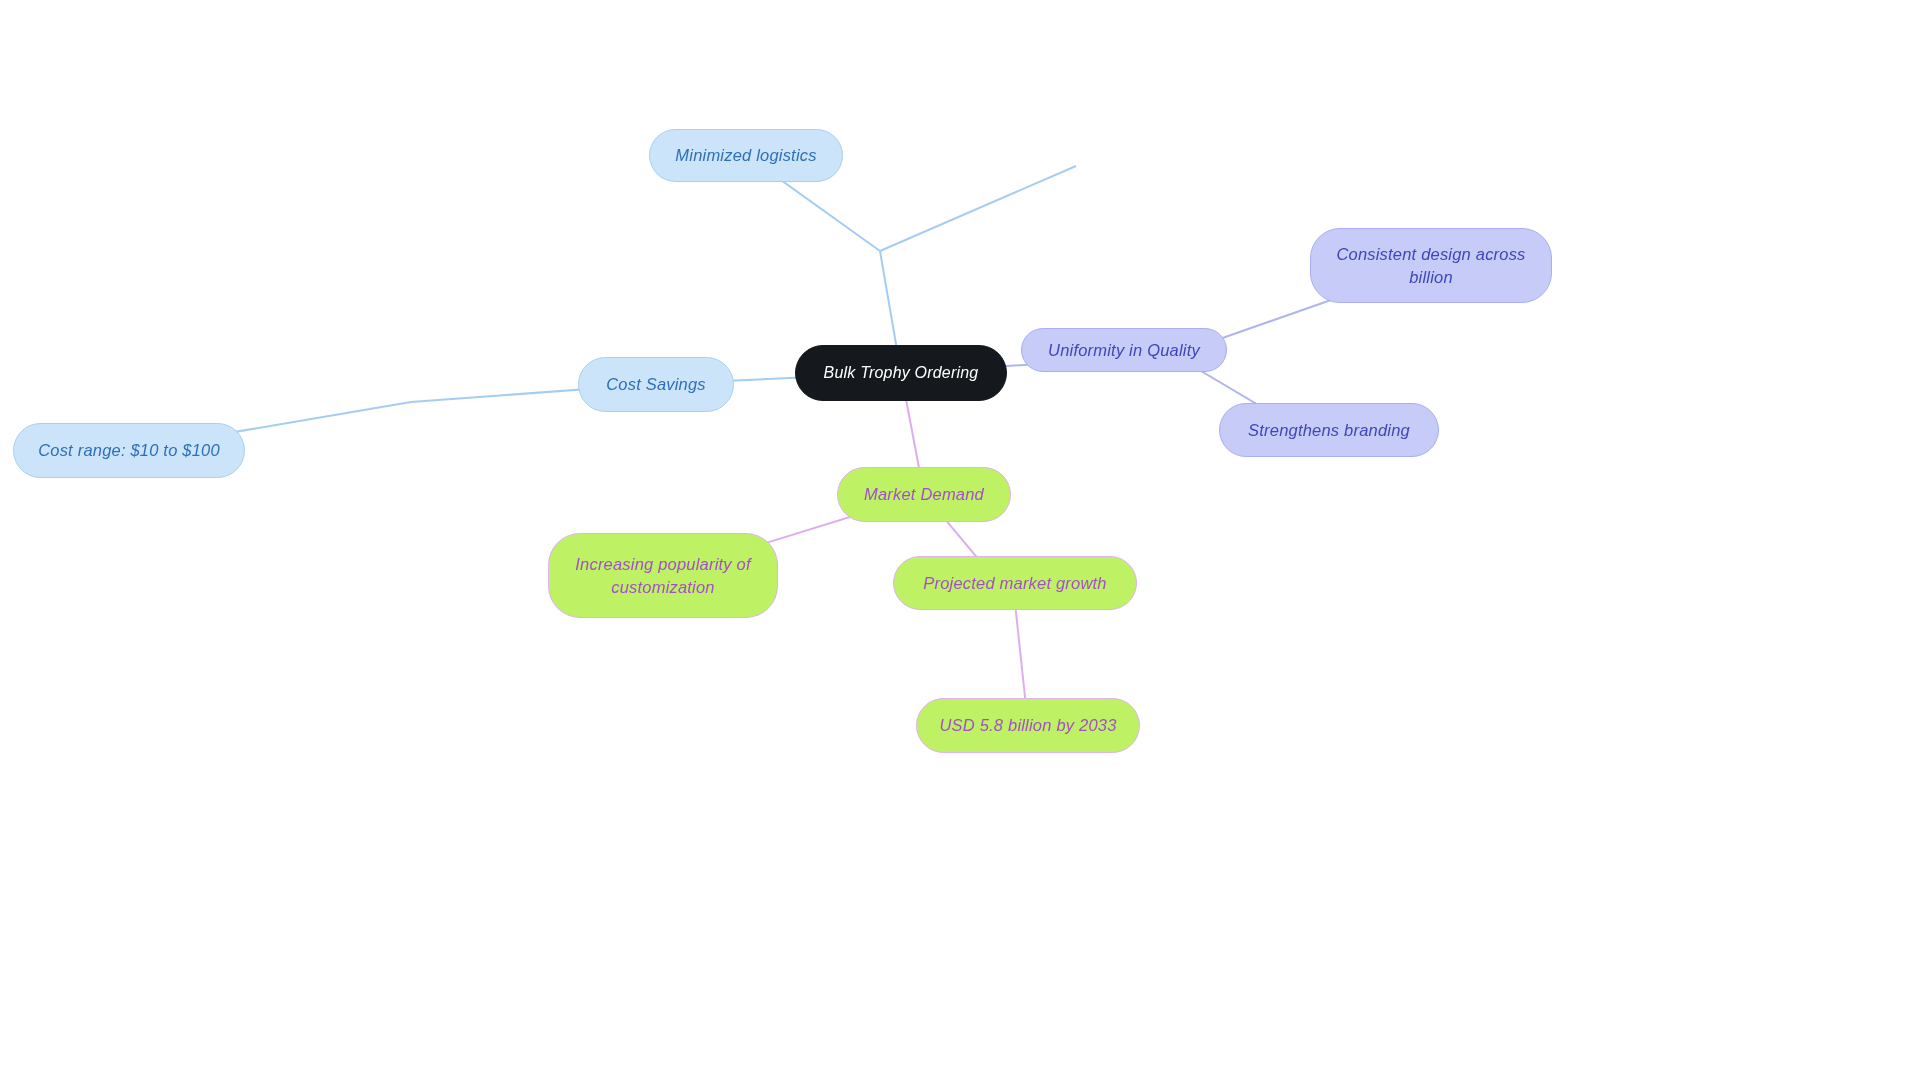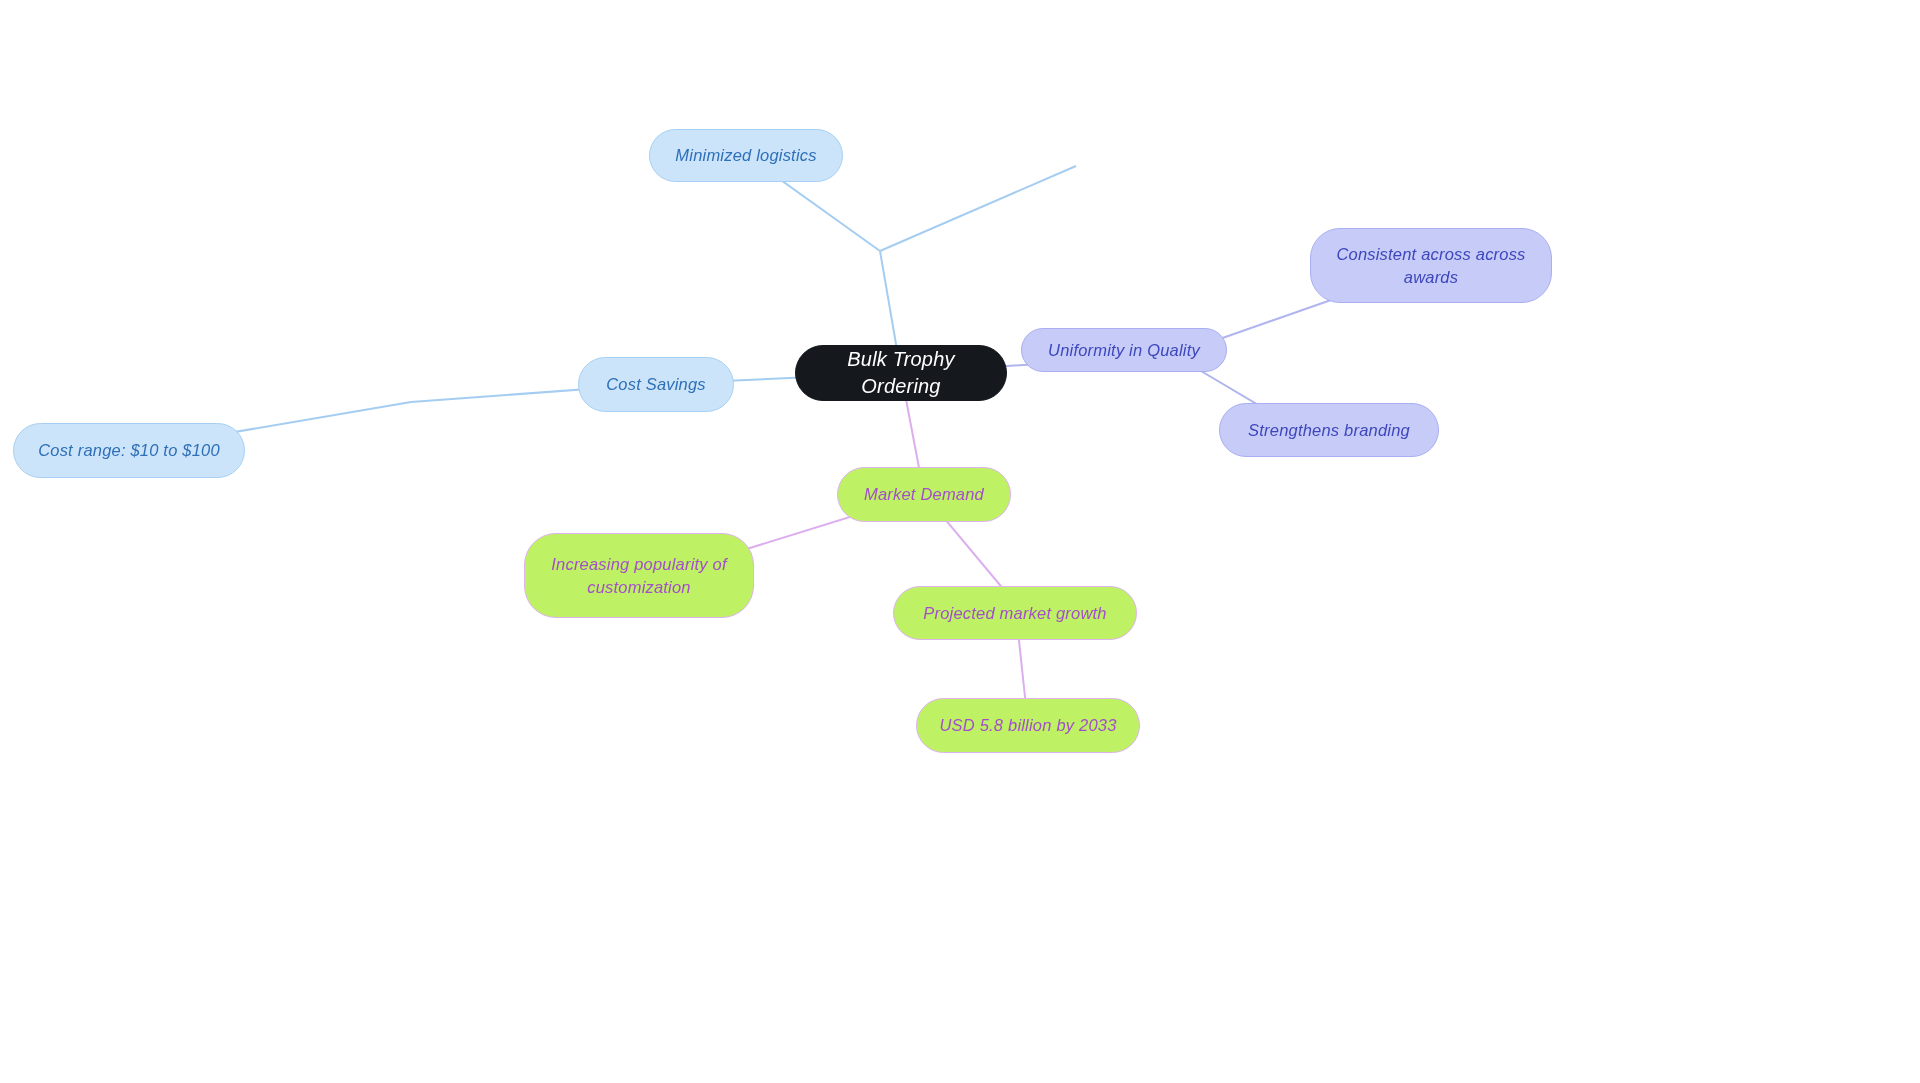--- a/index.html
+++ b/index.html
@@ -42,21 +42,21 @@
   }
   .node.pink {
     background: #bef264;
     border: 1.5px solid #dfb2f0;
     color: #a34fc9;
   }
   .node.root {
     background: #15181d;
     border: 1.5px solid #15181d;
     color: #ffffff;
-    font-size: 20px;
+    font-size: 16px;
   }
   .edges line { stroke-width: 2; fill: none; }
   .edge-blue { stroke: #a4cdf1; }
   .edge-peri { stroke: #b0b5f0; }
   .edge-pink { stroke: #dcaeee; }
 </style>
 </head>
 <body>
 
 <div class="canvas">
@@ -74,34 +74,34 @@
     <line class="edge-pink" x1="901" y1="373" x2="924" y2="494"></line>
     <line class="edge-pink" x1="924" y1="494" x2="663" y2="575"></line>
     <line class="edge-pink" x1="924" y1="494" x2="1015" y2="603"></line>
     <line class="edge-pink" x1="1015" y1="603" x2="1028" y2="725"></line>
   </svg>
 
   <div class="node blue" style="left:649px; top:129px; width:194px; height:53px;">Minimized logistics</div>
 
 
 
-  <div class="node peri" style="left:1310px; top:228px; width:242px; height:75px; border-radius:30px;">Consistent across across awards</div>
+  <div class="node peri" style="left:1310px; top:228px; width:242px; height:75px; border-radius:30px;">Consistent design across billion</div>
 
   <div class="node peri" style="left:1021px; top:328px; width:206px; height:44px;">Uniformity in Quality</div>
 
   <div class="node peri" style="left:1219px; top:403px; width:220px; height:54px;">Strengthens branding</div>
 
   <div class="node root" style="left:795px; top:345px; width:212px; height:56px;">Bulk Trophy Ordering</div>
 
   <div class="node blue" style="left:578px; top:357px; width:156px; height:55px;">Cost Savings</div>
 
 
   <div class="node blue" style="left:13px; top:423px; width:232px; height:55px;">Cost range: $10 to $100</div>
 
   <div class="node pink" style="left:837px; top:467px; width:174px; height:55px;">Market Demand</div>
 
-  <div class="node pink" style="left:524px; top:533px; width:230px; height:85px; border-radius:32px;">Increasing popularity of customization</div>
+  <div class="node pink" style="left:548px; top:533px; width:230px; height:85px; border-radius:32px;">Increasing popularity of customization</div>
 
-  <div class="node pink" style="left:893px; top:586px; width:244px; height:54px;">Projected market growth</div>
+  <div class="node pink" style="left:893px; top:556px; width:244px; height:54px;">Projected market growth</div>
 
   <div class="node pink" style="left:916px; top:698px; width:224px; height:55px;">USD 5.8 billion by 2033</div>
 
 </div>
 
 </body></html>

